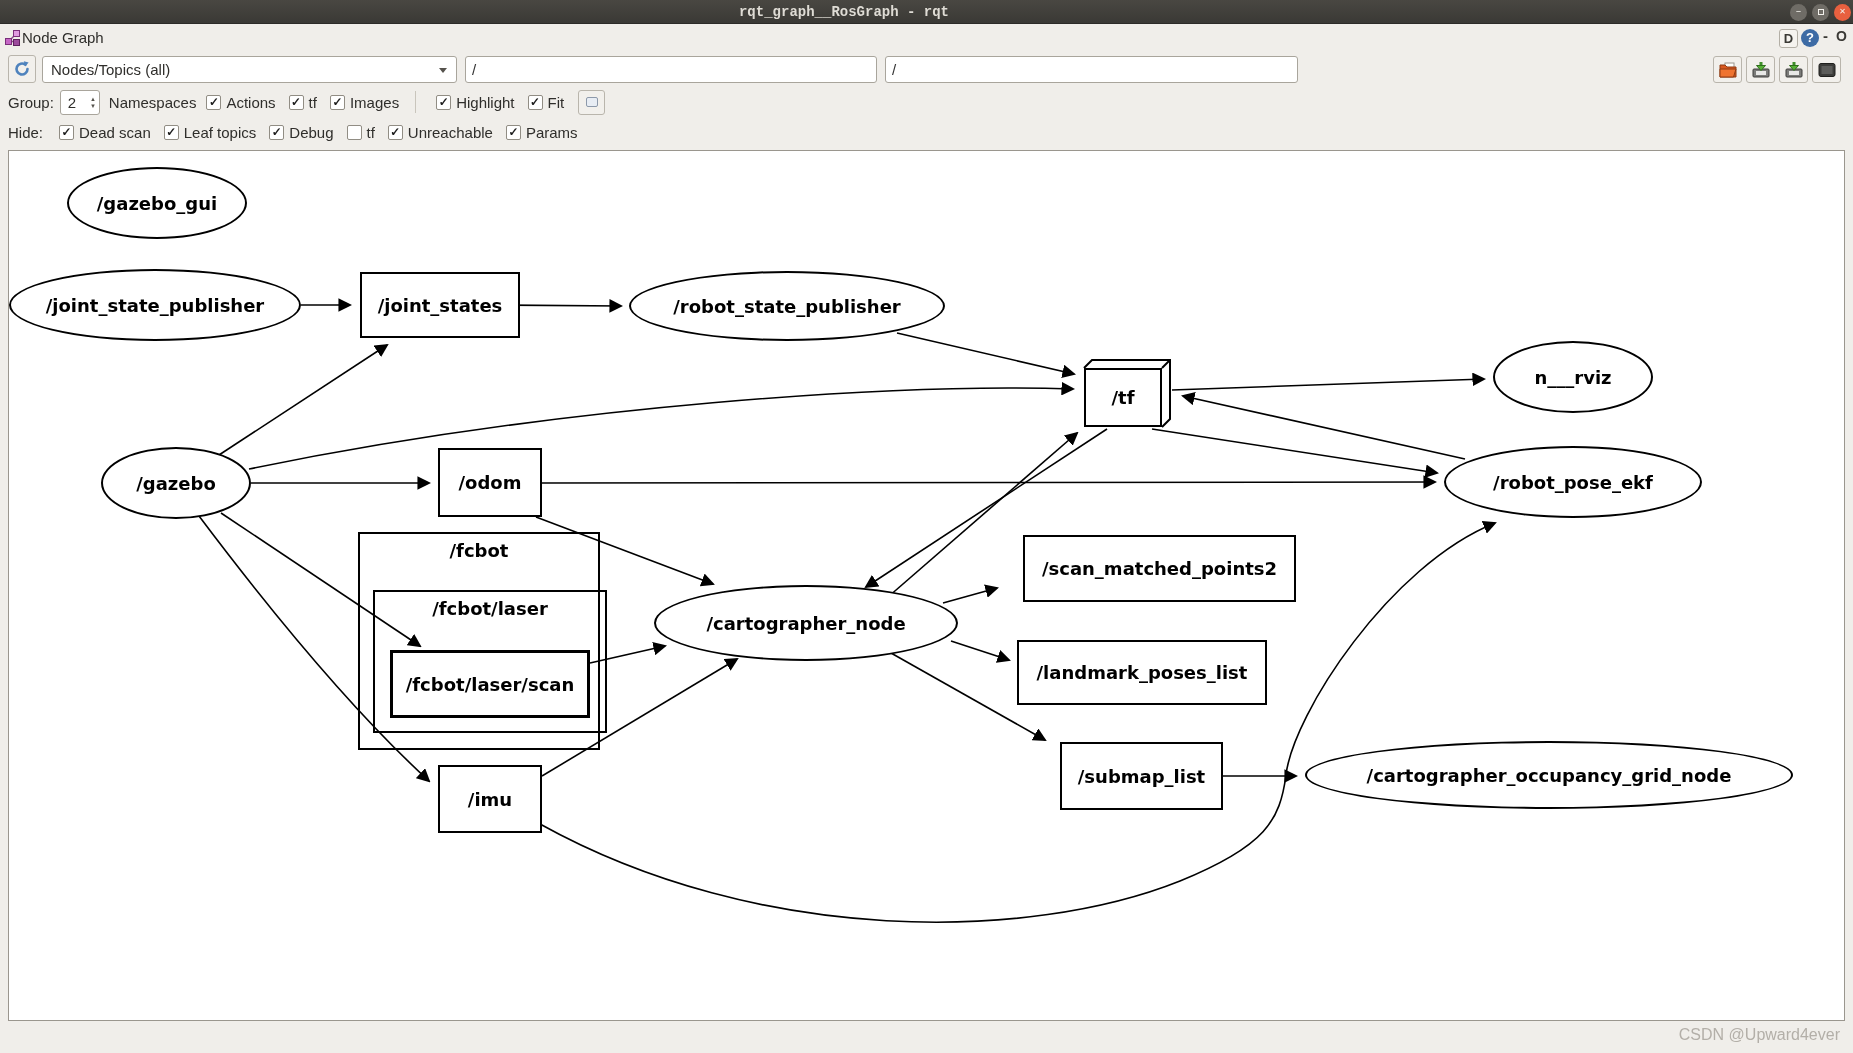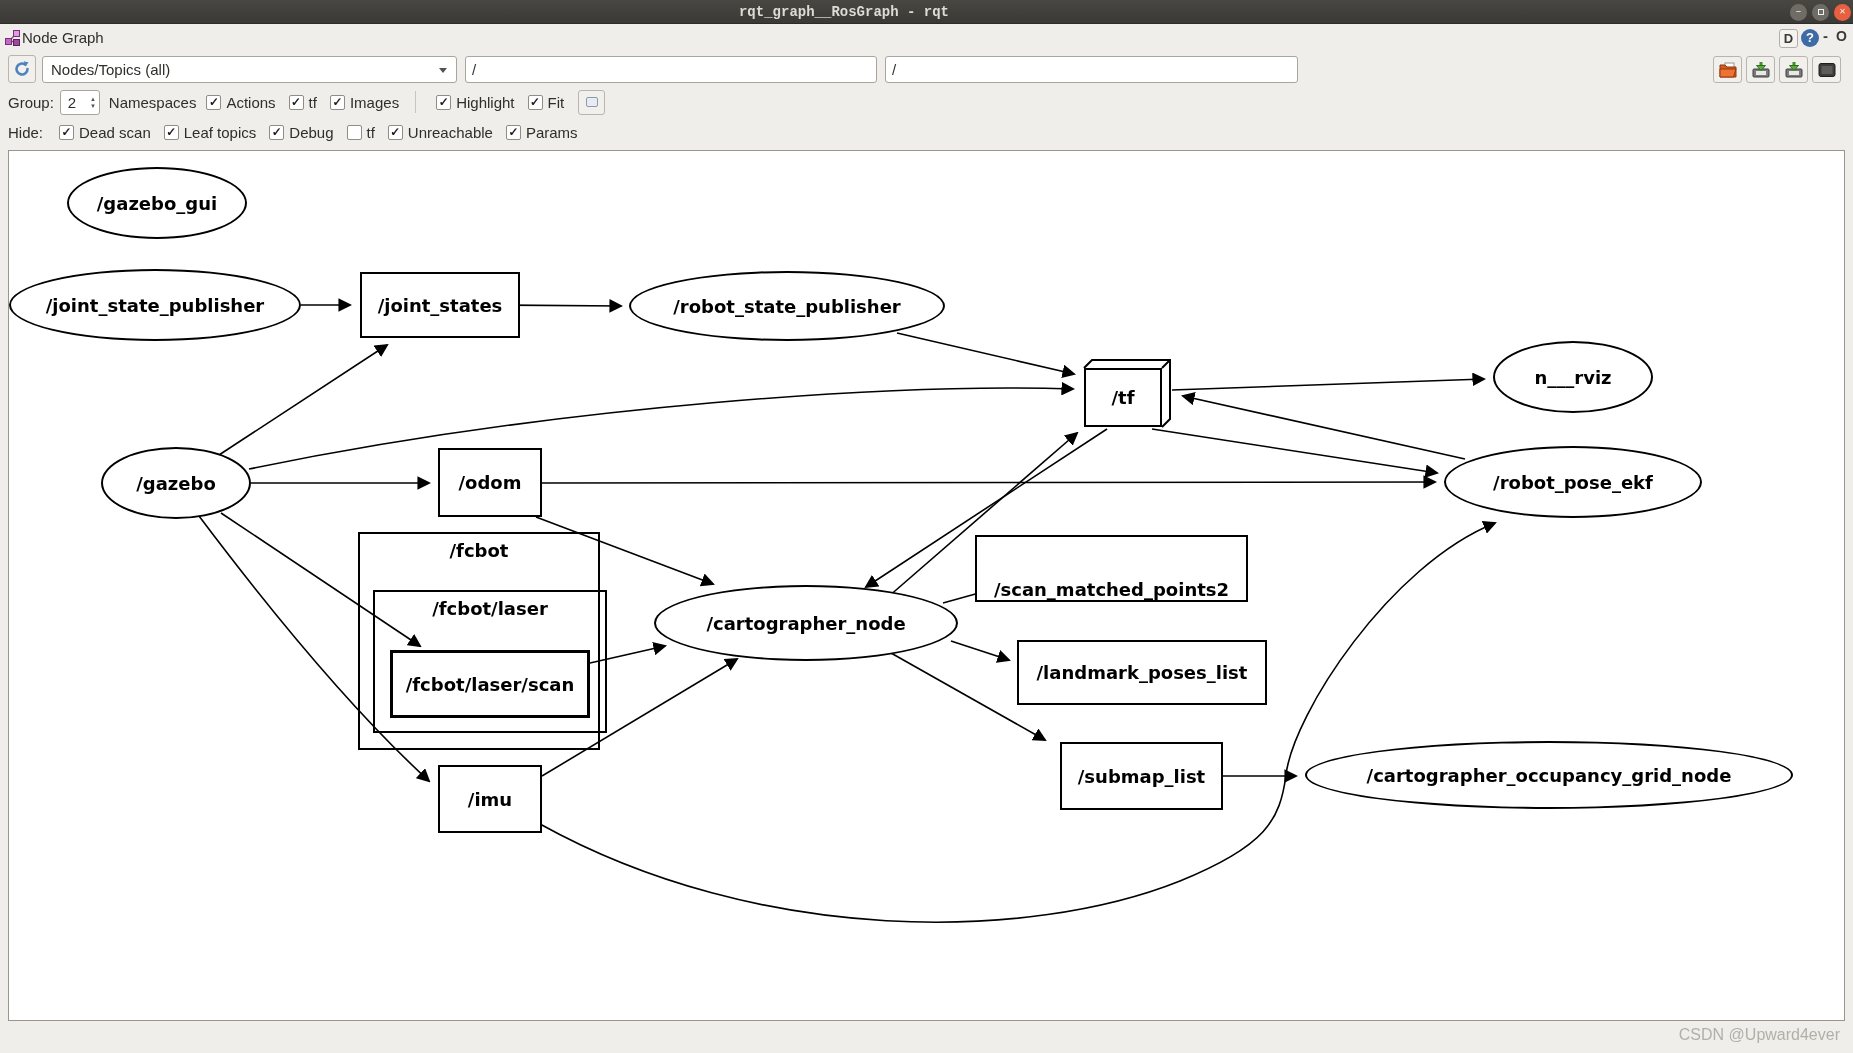--- a/index.html
+++ b/index.html
@@ -286,21 +286,21 @@
     </div>
     <div class="gnode box" style="left: 438px; top: 448px; width: 104px; height: 69px;">
       <span>/odom</span>
     </div>
     <div class="gnode box" style="left: 390px; top: 650px; width: 200px; height: 68px; border-width: 3px;">
       <span>/fcbot/laser/scan</span>
     </div>
     <div class="gnode ellipse" style="left: 654px; top: 585px; width: 304px; height: 76px;">
       <span>/cartographer_node</span>
     </div>
-    <div class="gnode box" style="left: 975px; top: 535px; width: 273px; height: 67px; align-items: flex-end;">
+    <div class="gnode box" style="left: 1023px; top: 535px; width: 273px; height: 67px;">
       <span>/scan_matched_points2</span>
     </div>
     <div class="gnode box" style="left: 1017px; top: 640px; width: 250px; height: 65px;">
       <span>/landmark_poses_list</span>
     </div>
     <div class="gnode box" style="left: 1060px; top: 742px; width: 163px; height: 68px;">
       <span>/submap_list</span>
     </div>
     <div class="gnode box" style="left: 438px; top: 765px; width: 104px; height: 68px;">
       <span>/imu</span>

